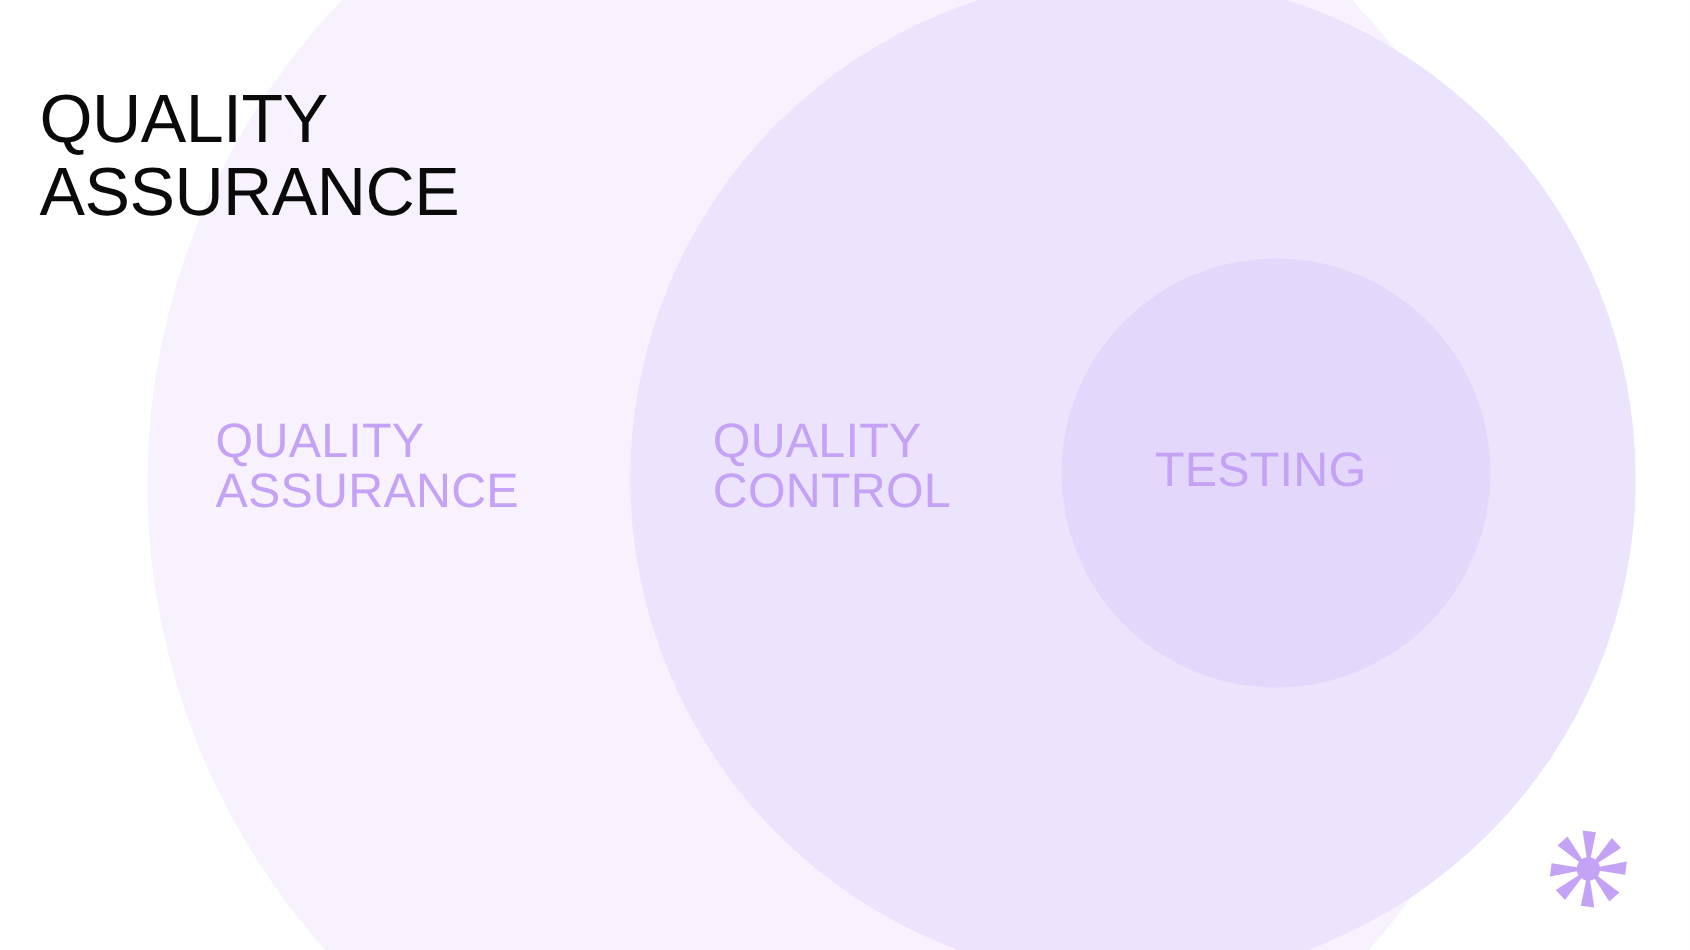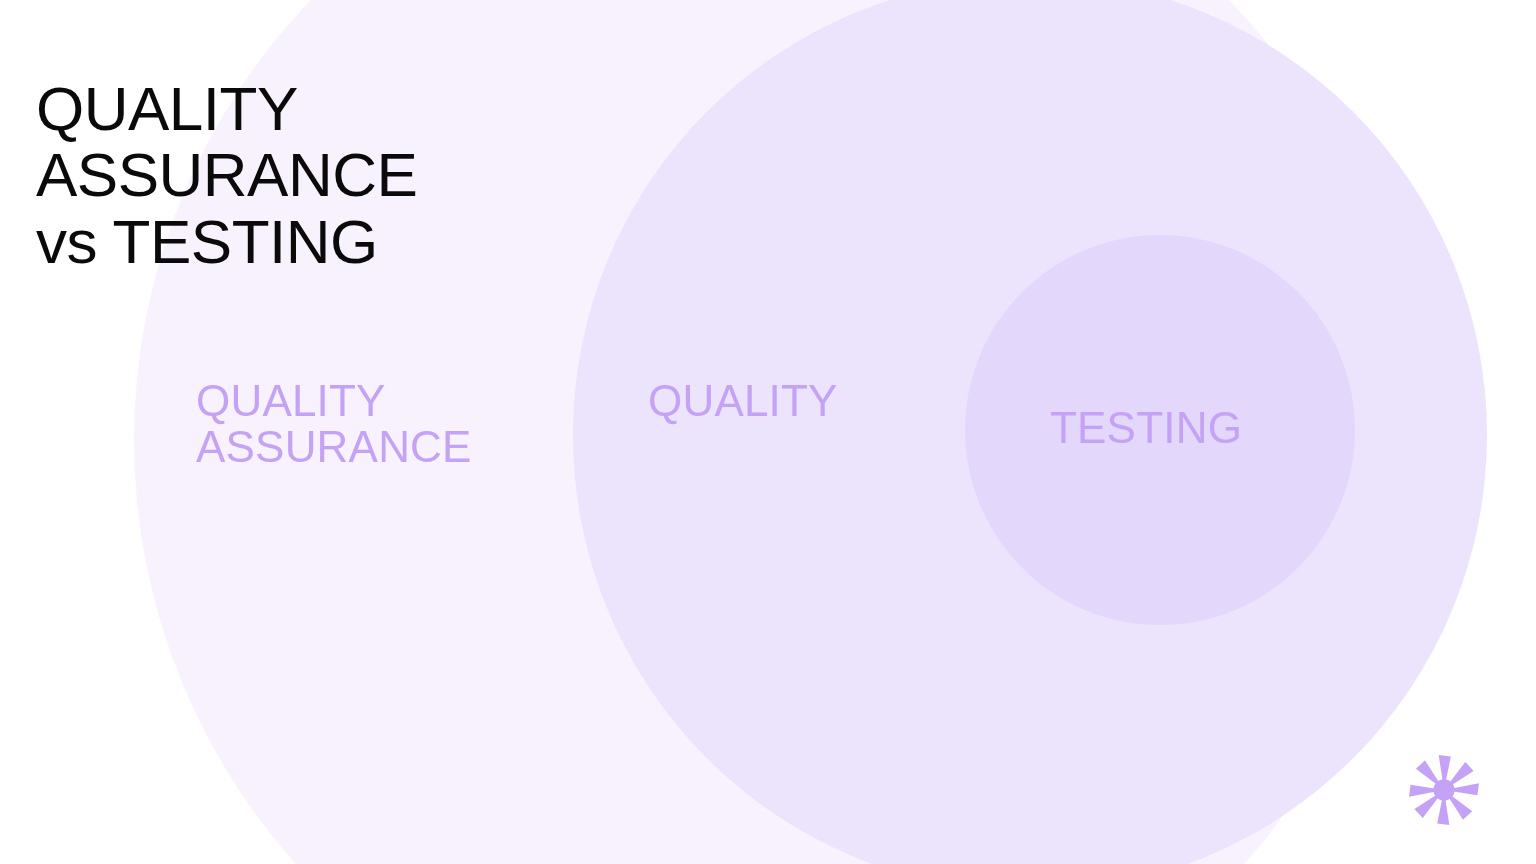--- a/index.html
+++ b/index.html
@@ -120,29 +120,28 @@
   <div class="venn-stage">
 
     <div class="ring ring-outer"></div>
 
     <div class="ring ring-middle"></div>
 
     <div class="ring ring-inner"></div>
 
     <div class="ring-label label-qa"><span>QUALITY</span><br><span>ASSURANCE</span></div>
 
-    <div class="ring-label label-qc"><span>QUALITY</span><br></div>
+    <div class="ring-label label-qc"><span>QUALITY</span><br><span>CONTROL</span></div>
 
     <div class="ring-label label-testing"><span>TESTING</span></div>
   </div>
 
   <h1 class="headline">
     <span class="line">QUALITY</span>
     <span class="line">ASSURANCE</span>
-    <span class="line"><span class="lower">vs </span><span>TESTING</span></span>
   </h1>
 
   <div class="asterisk-mark">
     <svg viewBox="0 0 100 100" aria-hidden="true">
       <g fill="#c4a2f5">
         <polygon points="50,50 43,4 59,6"></polygon>
         <polygon points="50,50 78,13 89,25"></polygon>
         <polygon points="50,50 96,41 94,57"></polygon>
         <polygon points="50,50 87,78 75,89"></polygon>
         <polygon points="50,50 57,96 41,94"></polygon>

